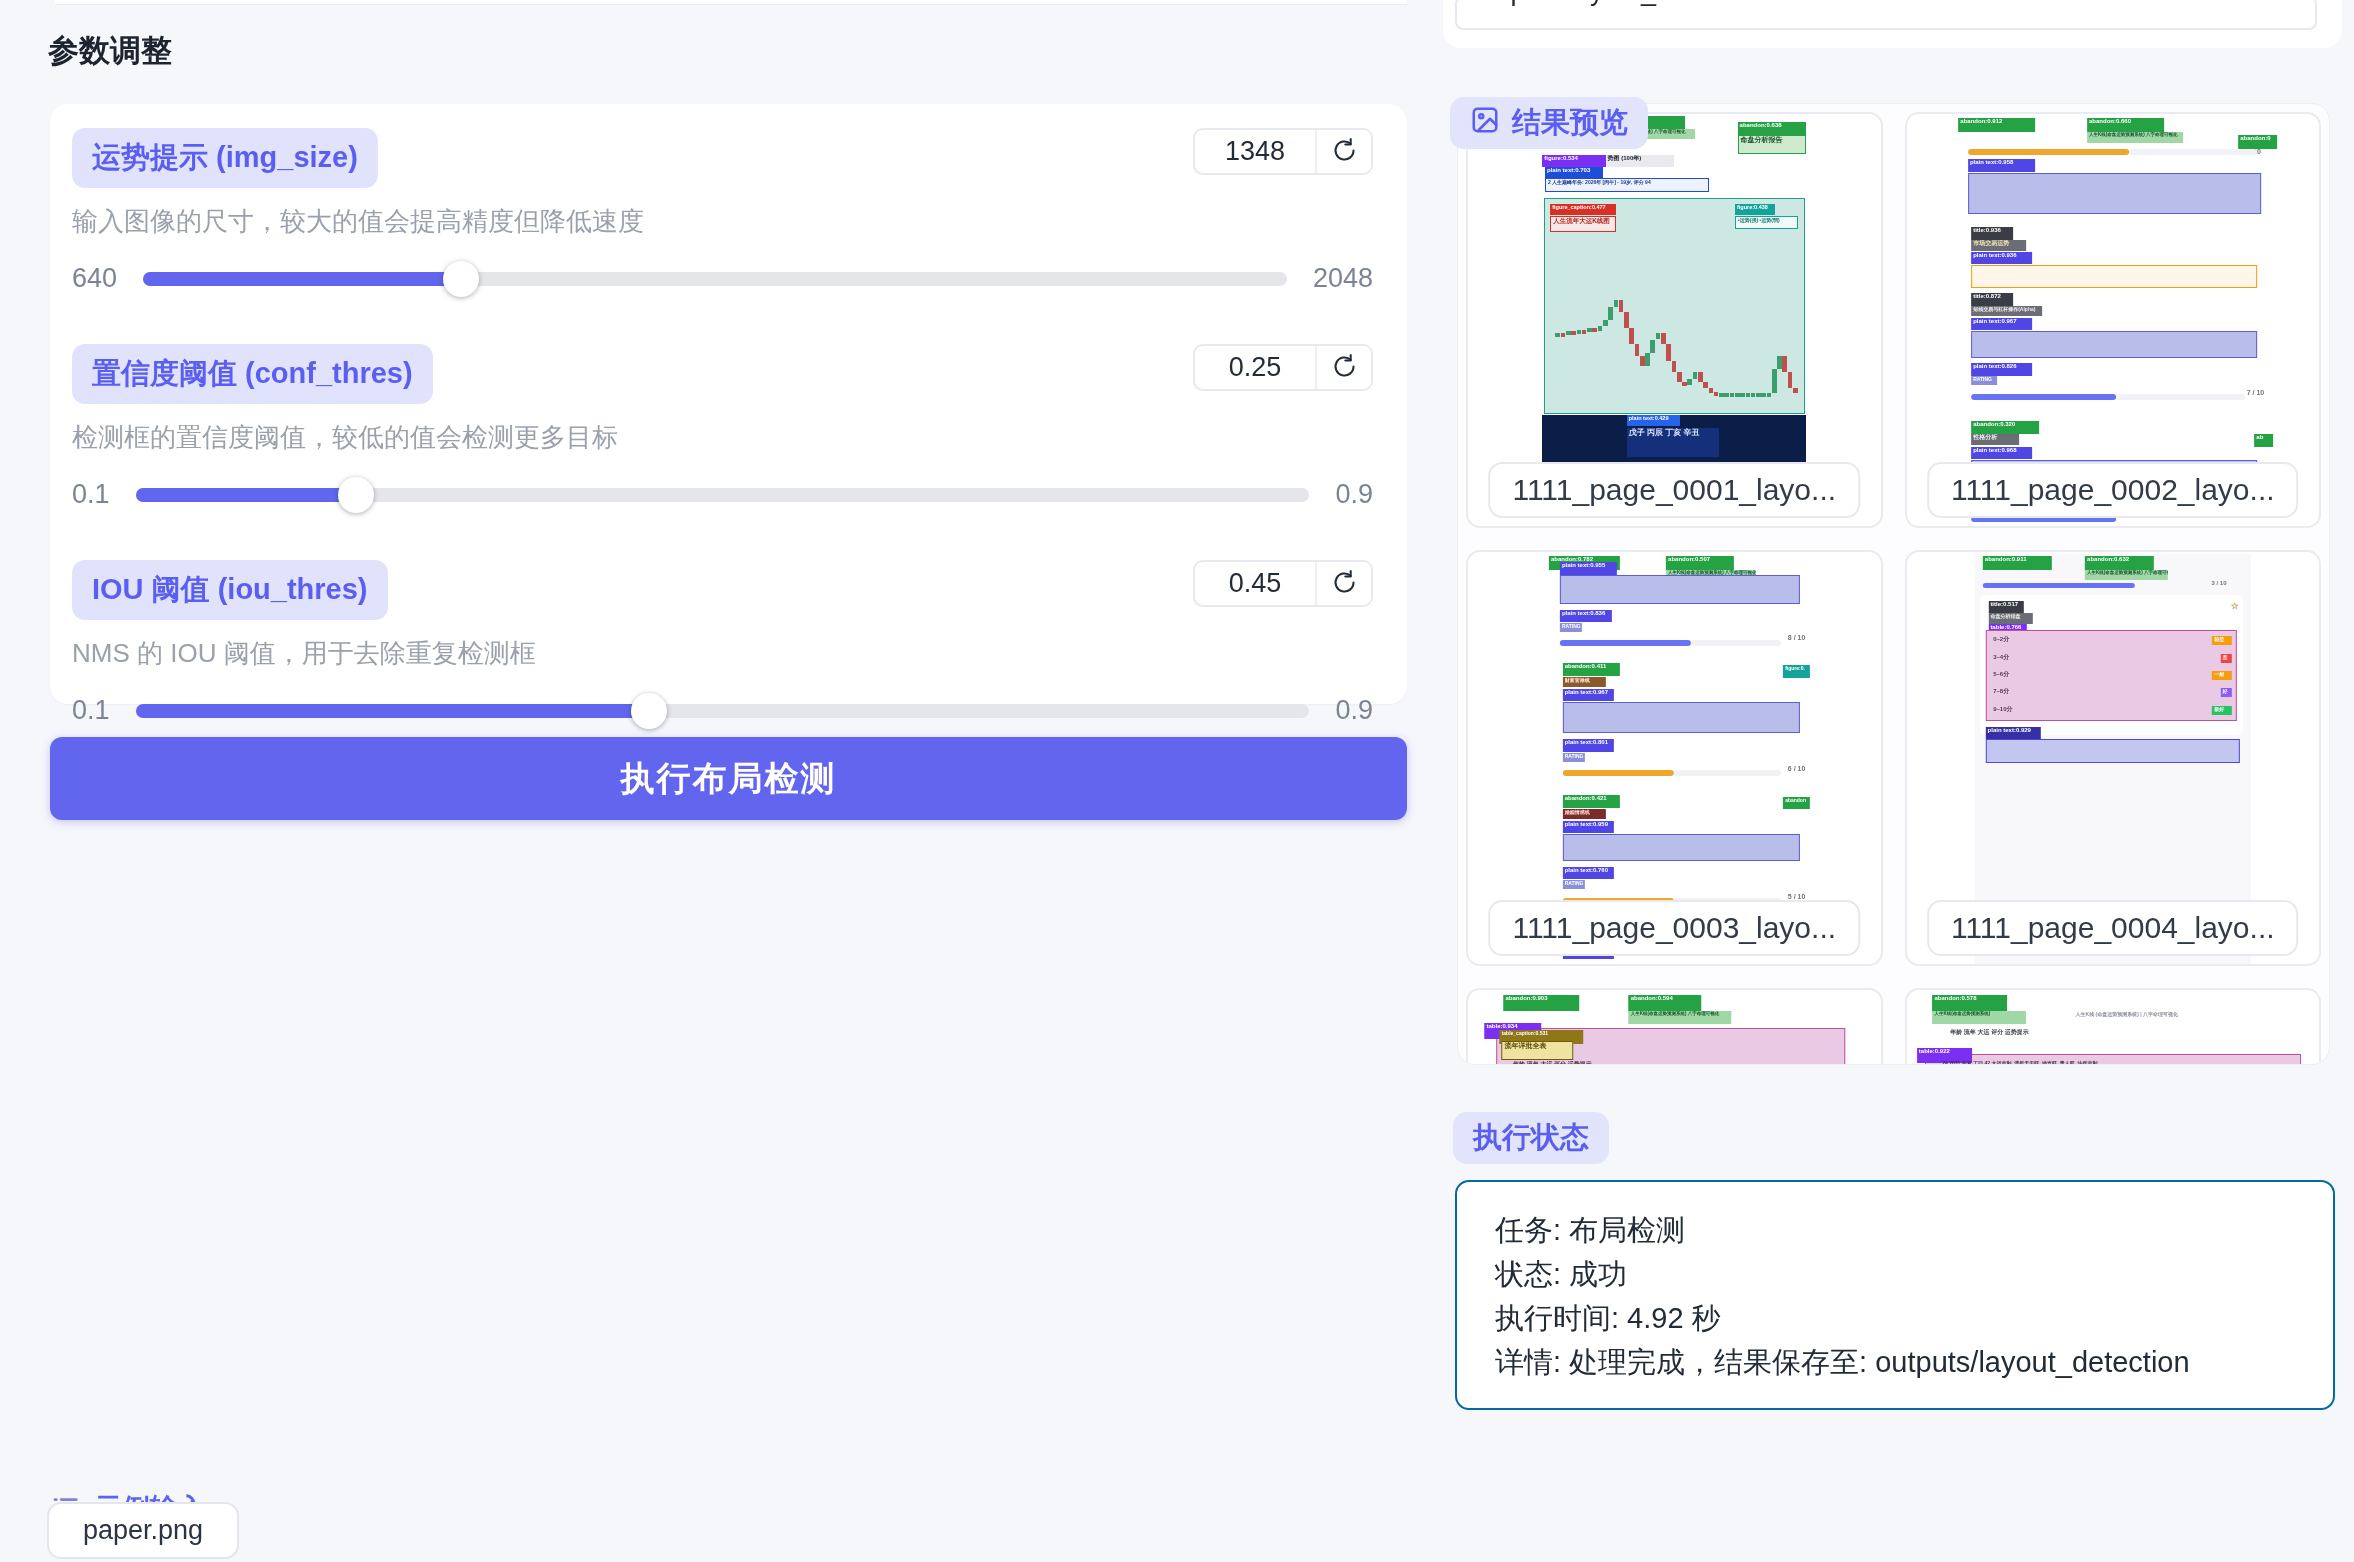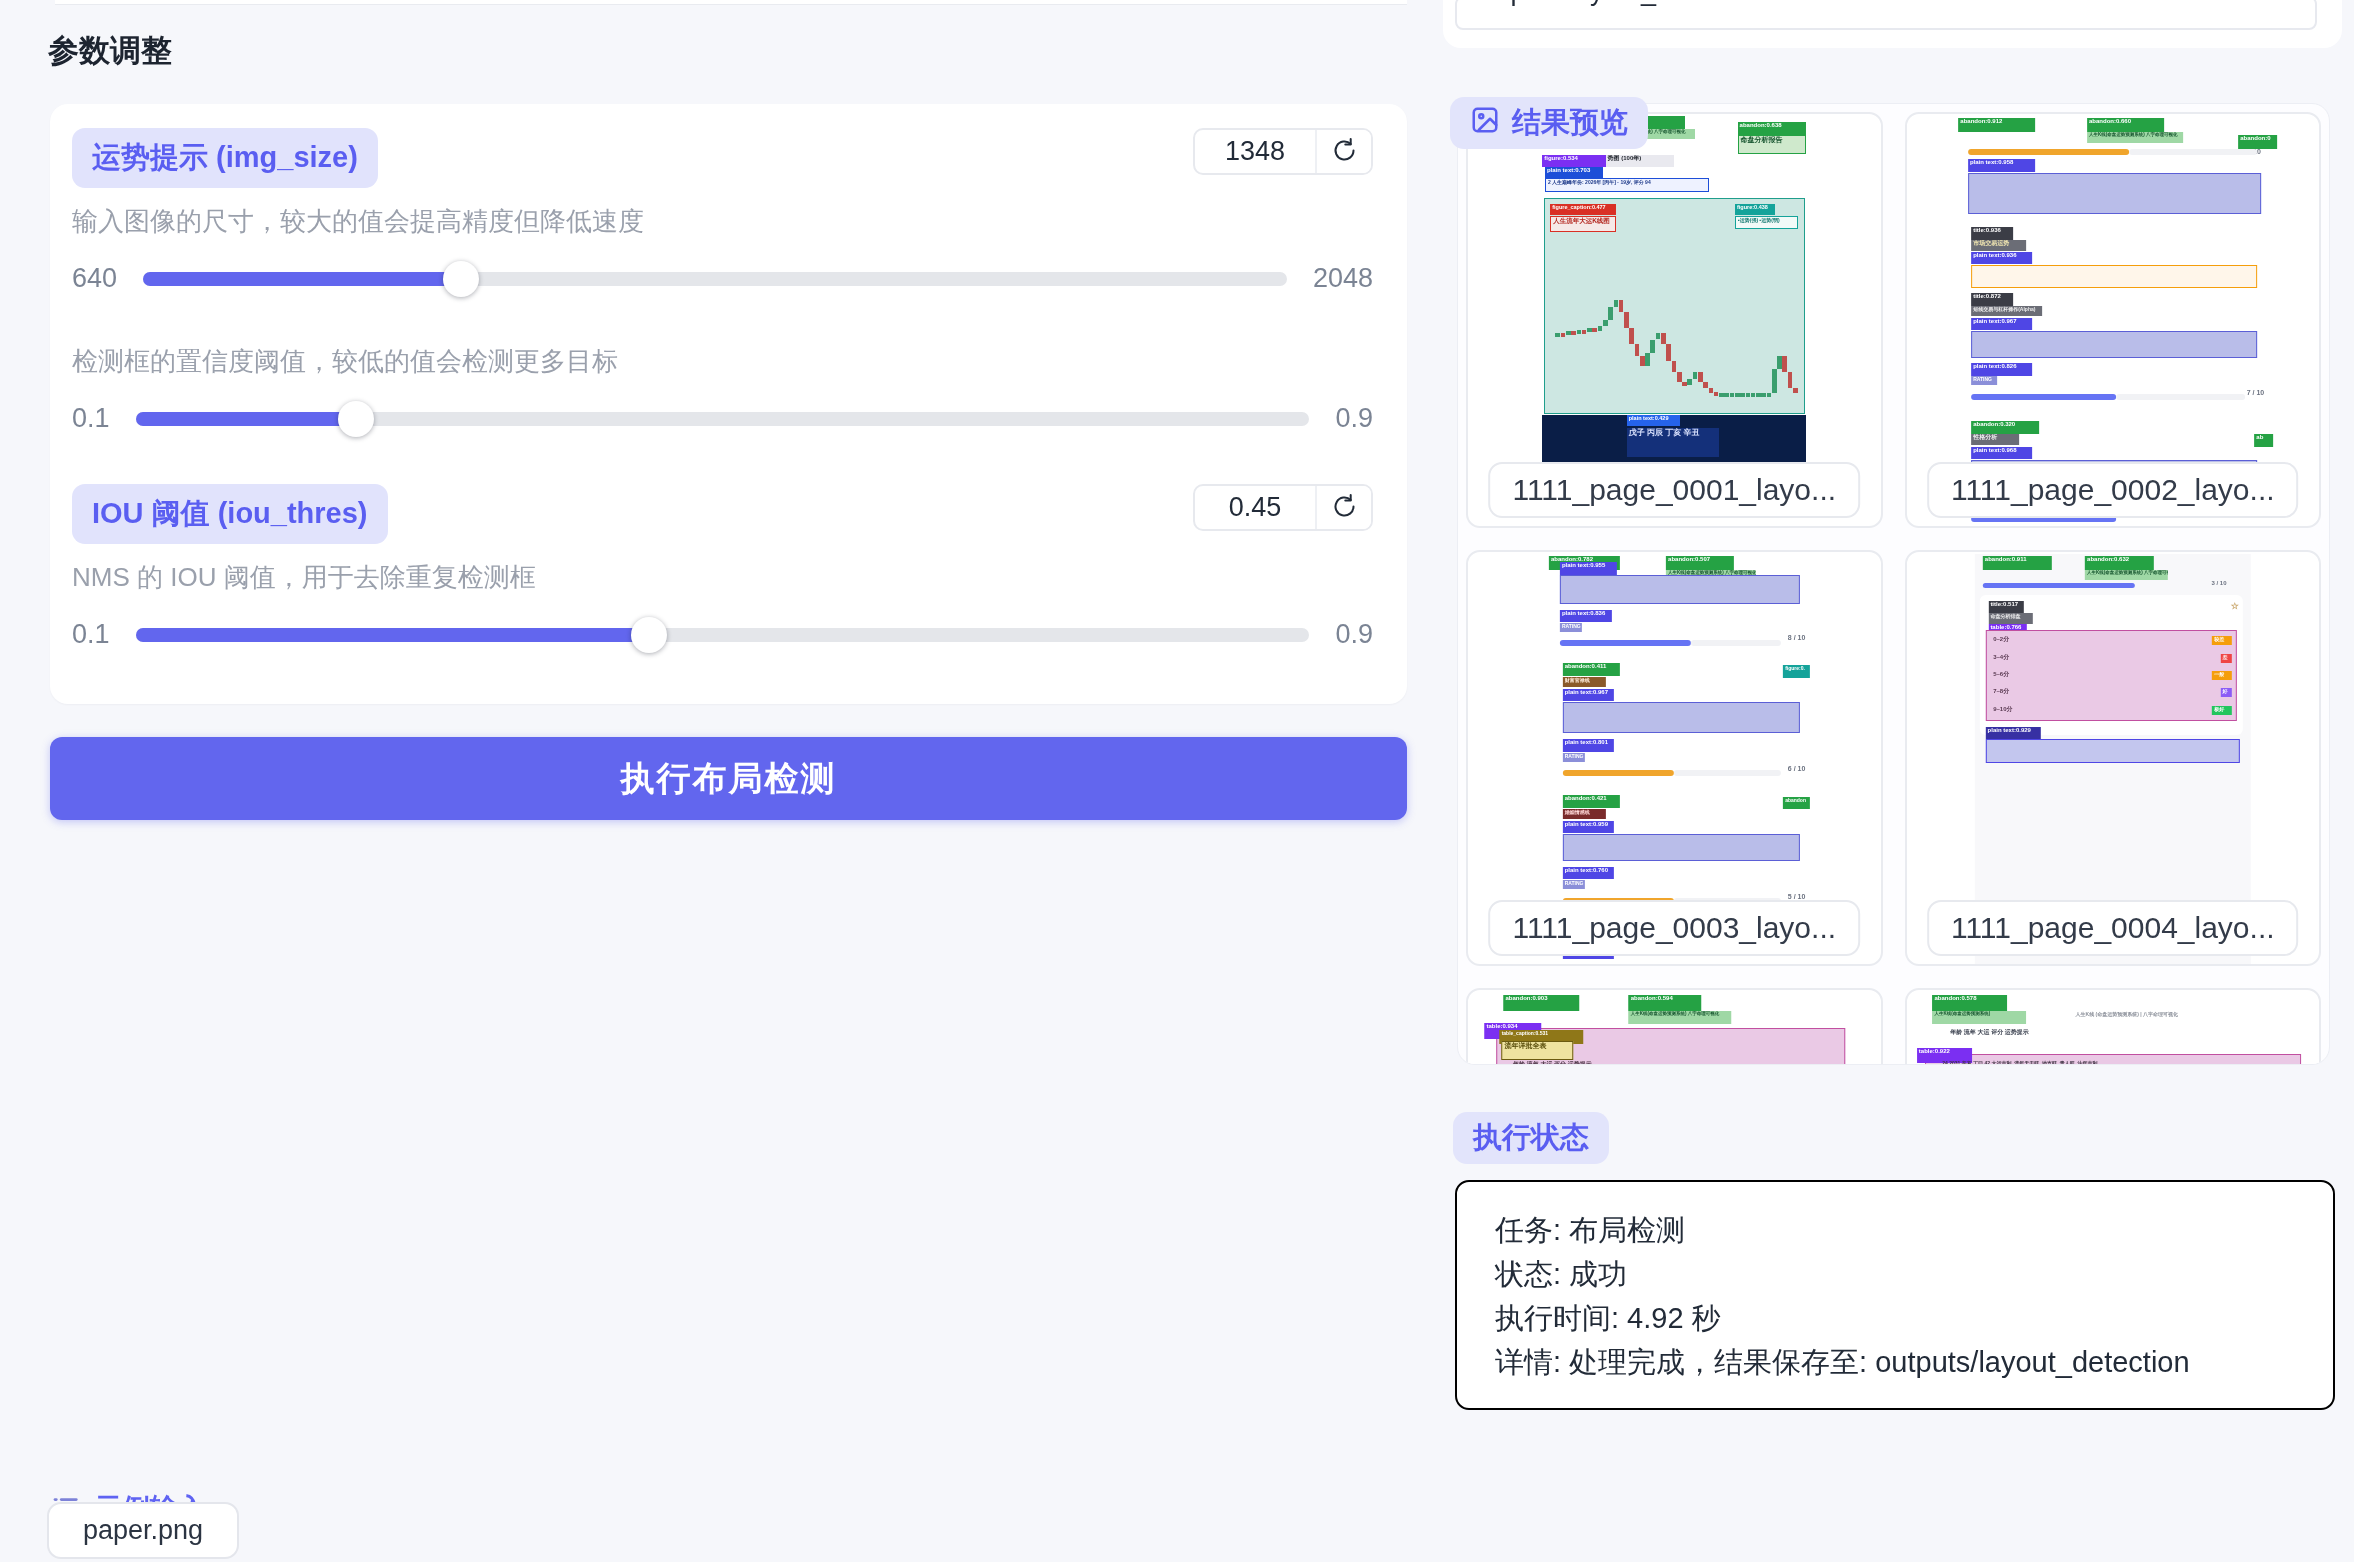--- a/index.html
+++ b/index.html
@@ -65,21 +65,21 @@
     white-space:nowrap;box-sizing:border-box;z-index:3;
   }
   .badge{
     position:absolute;display:flex;align-items:center;gap:12px;background:#e2e4fb;border-radius:14px;
     padding:0 20px;height:52px;z-index:6;font-size:29px;font-weight:bold;color:#5a5ef1;
   }
   #gallery-badge{left:1450px;top:97px;}
   #status-badge{left:1453px;top:1112px;}
   .status-card{
     position:absolute;left:1455px;top:1180px;width:880px;height:230px;background:#fff;
-    border:2px solid #000000;border-radius:14px;box-sizing:border-box;padding:26px 38px;
+    border:2px solid #0369a1;border-radius:14px;box-sizing:border-box;padding:26px 38px;
   }
   .status-line{font-size:29px;color:#222b38;line-height:44px;}
 </style>
 </head>
 <body>
 
 <div class="top-sliver"></div>
 
 <div class="page-title">参数调整</div>
 
@@ -105,20 +105,34 @@
       <span class="minmax minlab">640</span>
       <span class="track">
         <span class="fill" style="width: 27.8%;"></span>
         <span class="handle" style="left: 27.8%;"></span>
       </span>
       <span class="minmax maxlab">2048</span>
     </div>
   </div>
 
   <div class="param-group">
+    <div class="param-head">
+      <span class="pill">置信度阈值 (conf_thres)</span>
+      <span class="num-box">
+        <span class="num-value">0.25</span>
+        <button class="reset-btn">
+          <span>
+            <svg width="27" height="27" viewBox="0 0 24 24" fill="none" stroke="#222b38" stroke-width="1.8" stroke-linecap="round" stroke-linejoin="round">
+              <path d="M20 12a8 8 0 1 1-2.5-5.8"></path>
+              <polyline points="17.5 1.8 17.5 6.6 12.7 6.6"></polyline>
+            </svg>
+          </span>
+        </button>
+      </span>
+    </div>
     <div class="desc">检测框的置信度阈值，较低的值会检测更多目标</div>
     <div class="slider-row">
       <span class="minmax minlab">0.1</span>
       <span class="track">
         <span class="fill" style="width: 18.75%;"></span>
         <span class="handle" style="left: 18.75%;"></span>
       </span>
       <span class="minmax maxlab">0.9</span>
     </div>
   </div>

